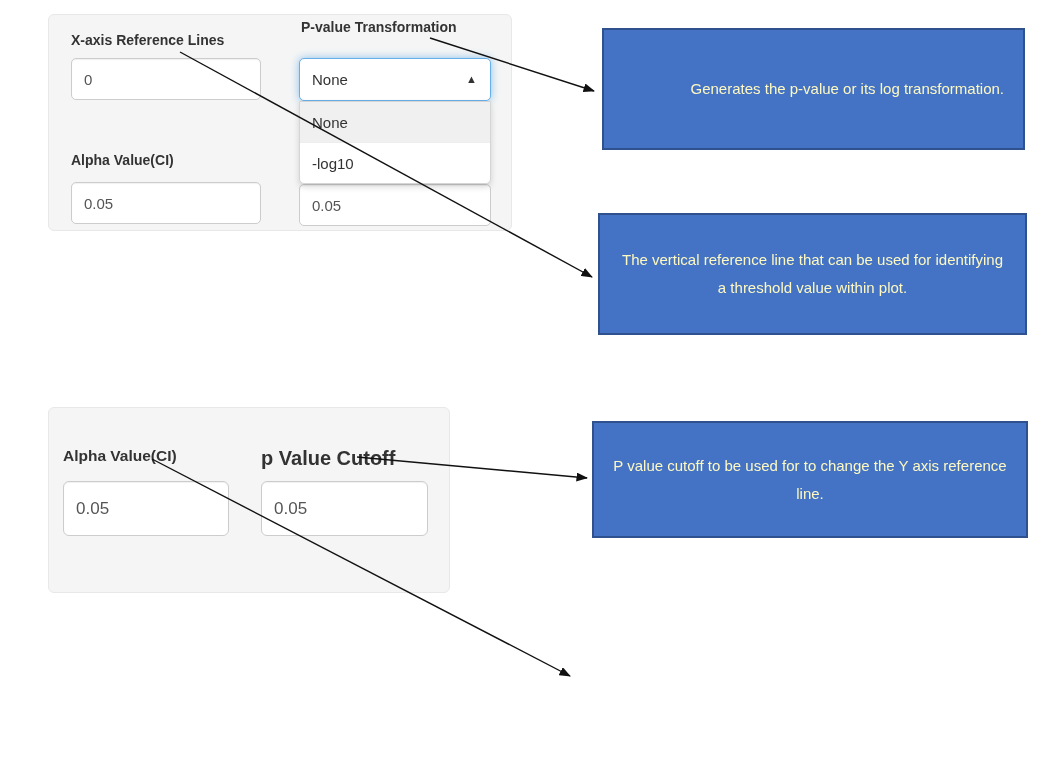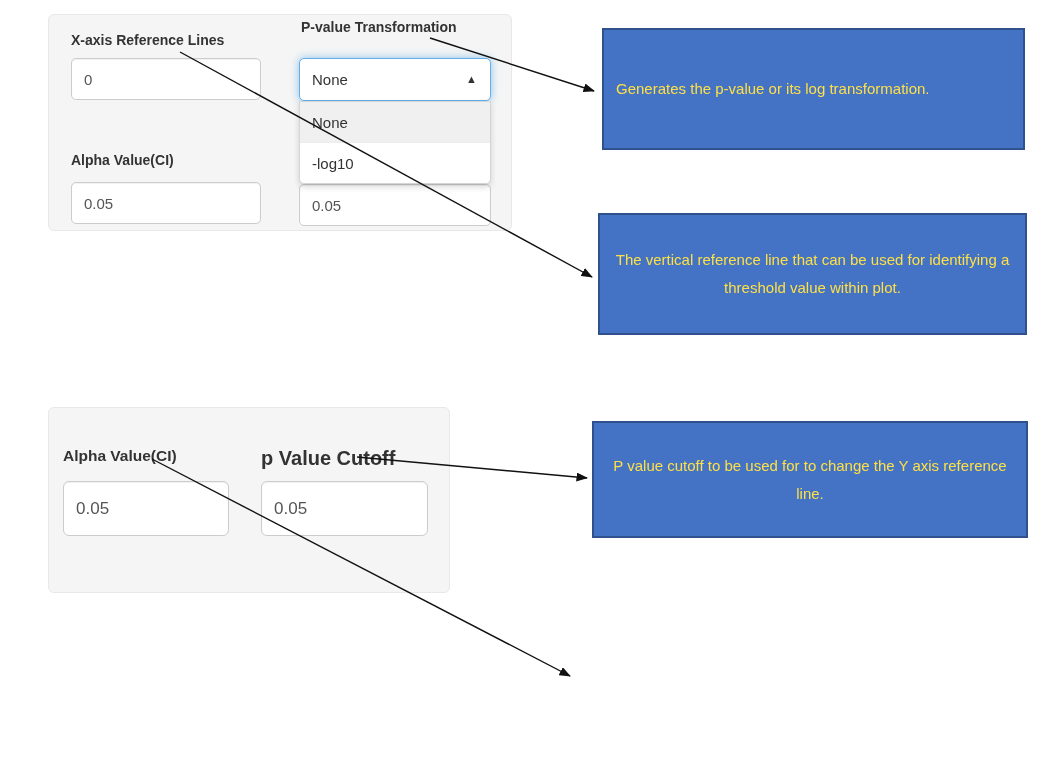--- a/index.html
+++ b/index.html
@@ -108,28 +108,28 @@
   #alpha-bot-label  { left: 14px;  top: 39px;  width: 166px; font-size: 15.5px; }
   #cutoff-bot-label { left: 212px; top: 39px;  width: 166px; font-size: 20px; }
   #alpha-bot-input  { left: 14px;  top: 73px;  width: 166px; height: 55px; font-size: 17px; border-radius: 6px; }
   #cutoff-bot-input { left: 212px; top: 73px;  width: 167px; height: 55px; font-size: 17px; border-radius: 6px; }
 
   
   .callout {
     position: absolute;
     background: var(--callout_fill, #4472C4);
     border: 2.5px solid var(--callout_border, #2F528F);
-    color: #fde047;
+    color: #fef9c3;
     font-size: 15px;
     line-height: 1.85;
     text-align: center;
     display: flex;
     align-items: center;
-    justify-content: flex-start;
-    padding: 0 12px;
+    justify-content: flex-end;
+    padding: 0 19px;
     z-index: 5;
   }
   #callout-transform { left: 602px; top: 28px;  width: 423px; height: 122px; }
   #callout-xref      { left: 598px; top: 213px; width: 429px; height: 122px; }
   #callout-cutoff    { left: 592px; top: 421px; width: 436px; height: 117px; }
   #callout-alpha     { left: 592px; top: 628px; width: 438px; height: 119px; }
 
   
   .arrows {
     position: absolute;

